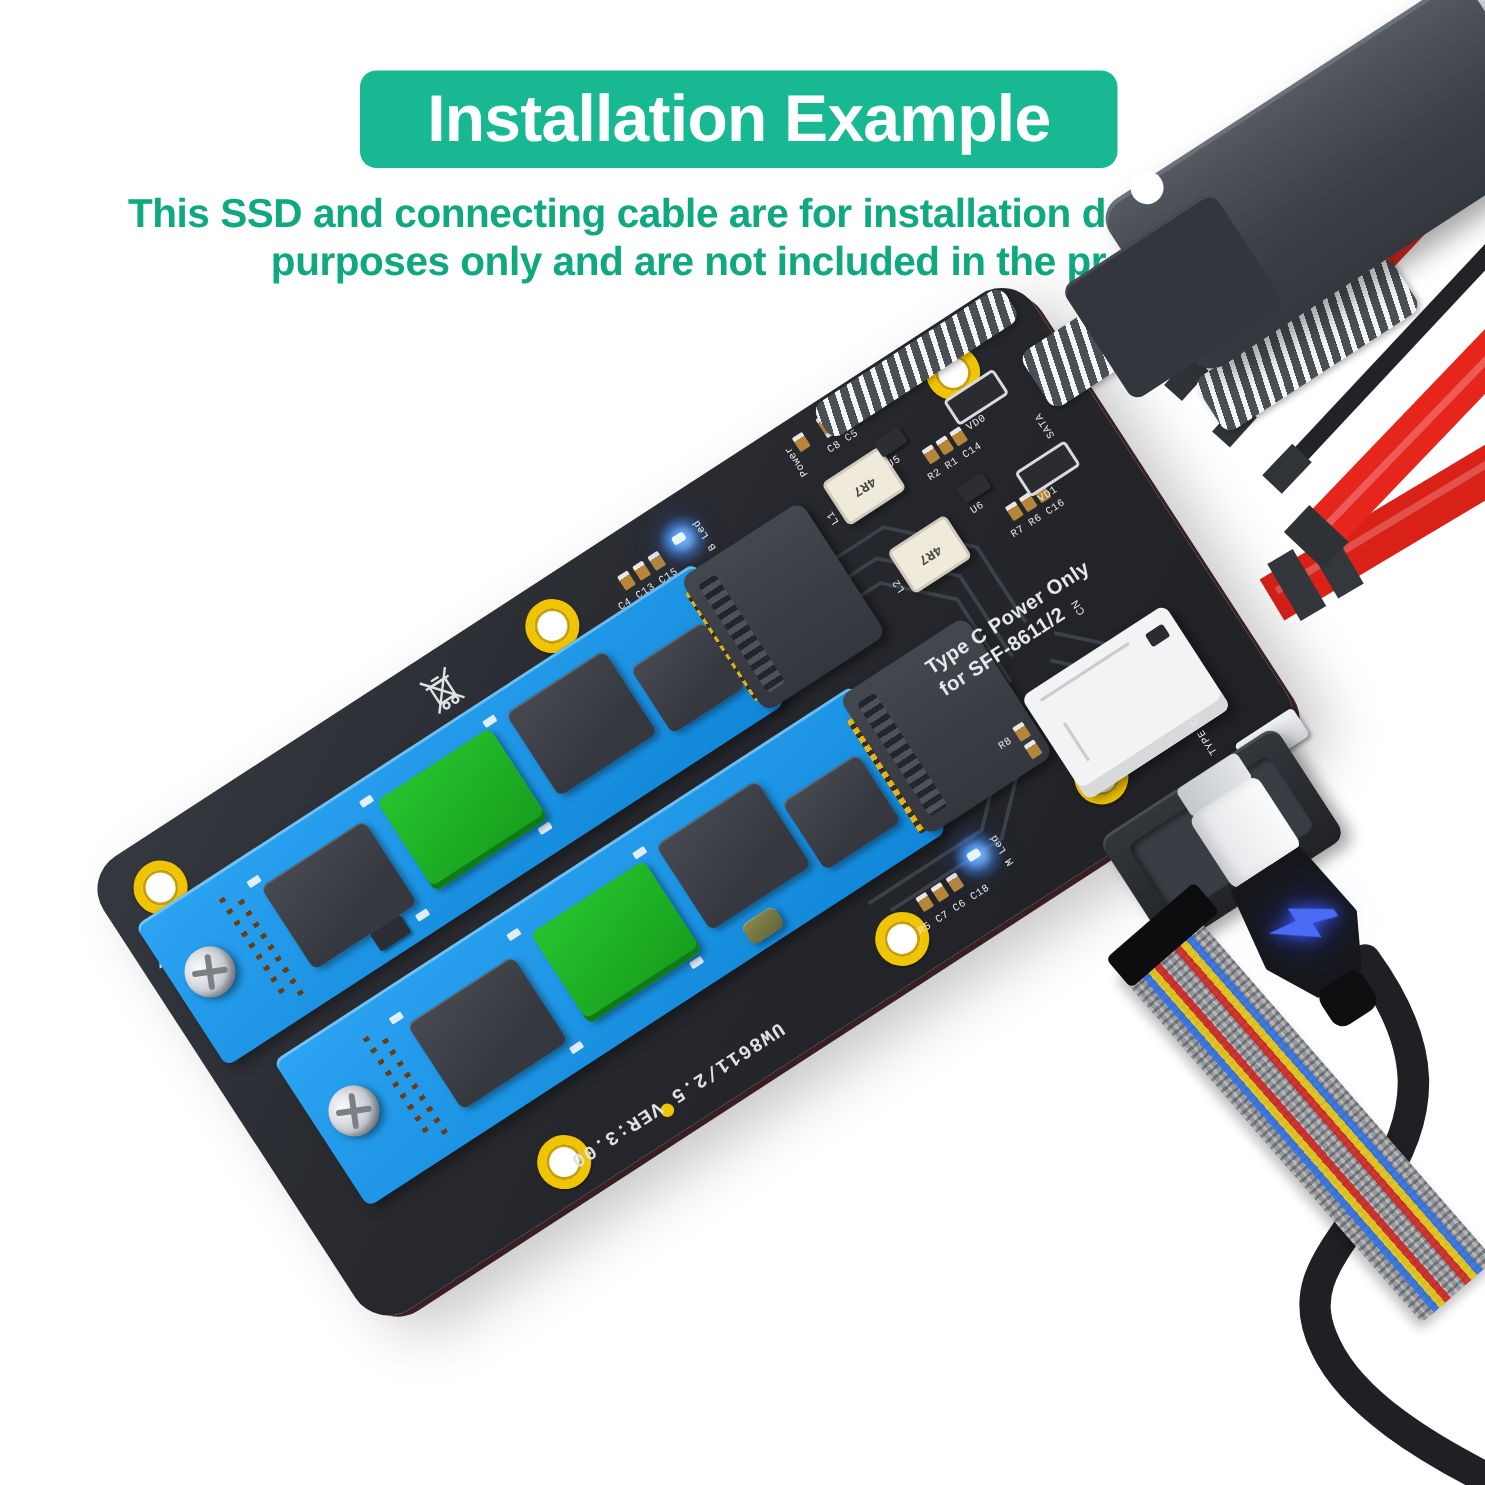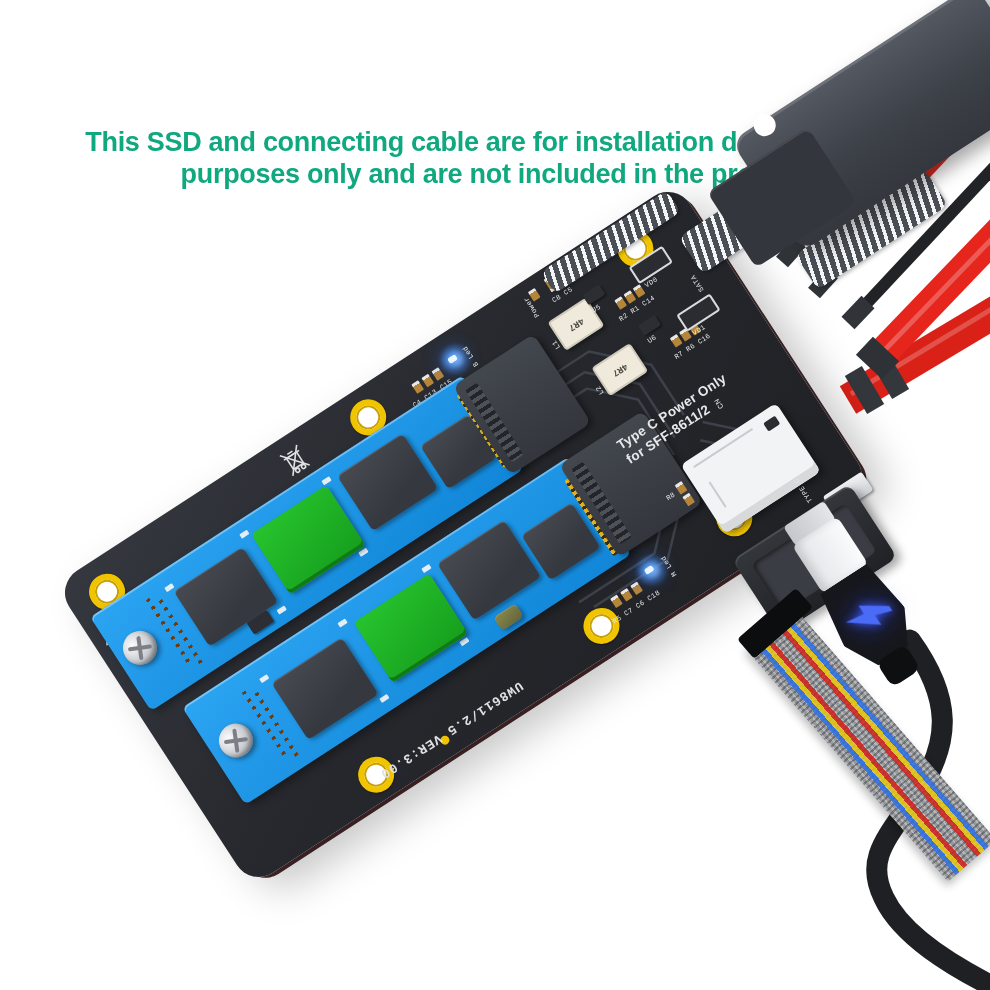--- a/index.html
+++ b/index.html
@@ -114,20 +114,23 @@
   .tc-mold{position:absolute;left:76px;top:-12px;width:92px;height:72px;background:#16171b;
          clip-path:polygon(0% 12%,62% 0%,100% 26%,100% 74%,62% 100%,0% 88%);}
   .tc-relief{position:absolute;left:164px;top:8px;width:30px;height:34px;border-radius:9px;background:#0e0f11;}
   .bolt{position:absolute;left:104px;top:0px;}
 </style>
 </head>
 <body>
 
 <div class="stage">
 
+  <div class="banner">
+    <span>Installation Example</span>
+  </div>
   <div class="disclaimer">
     <div>This SSD and connecting cable are for installation demonstration</div>
     <div>purposes only and are not included in the product</div>
   </div>
 
   <svg class="abs" style="left:0;top:0" width="990" height="990" viewBox="0 0 990 990">
     <path d="M848 400 L1012 302" stroke="#da2118" stroke-width="32" fill="none"></path>
     <path d="M851 394 L1010 298" stroke="rgba(255,255,255,0.22)" stroke-width="5" fill="none"></path>
     <path d="M856 395 L873 385" stroke="#34373c" stroke-width="44" fill="none"></path>
     <path d="M881 380 L898 370" stroke="#34373c" stroke-width="44" fill="none"></path>

